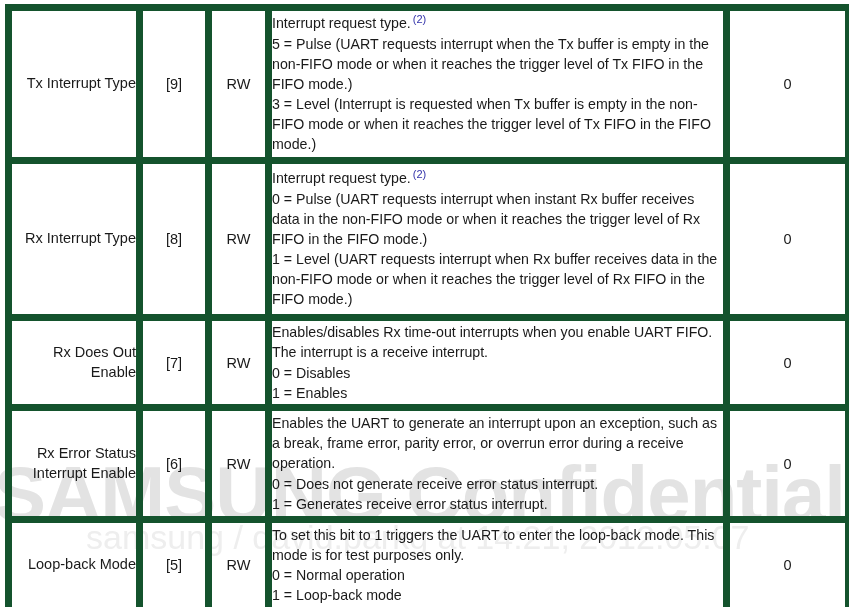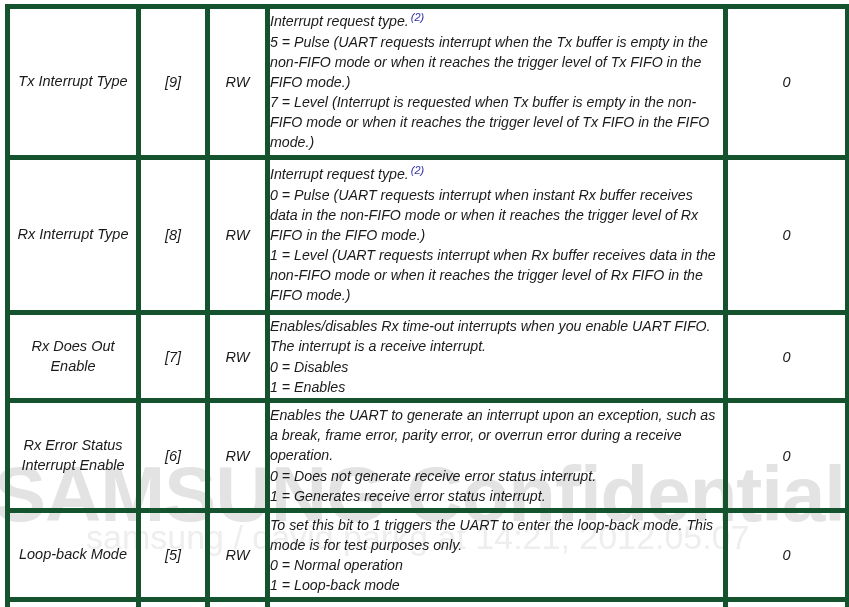--- a/index.html
+++ b/index.html
@@ -64,40 +64,39 @@
     width: 840px;
     z-index: 2;
   }
   table.reg-table {
     border-collapse: collapse;
     table-layout: fixed;
     width: 840px;
     background: transparent;
   }
   table.reg-table td {
-    border: 5px solid #14532d;
+    border: 7px solid #14532d;
     padding: 0;
     vertical-align: middle;
     background: transparent;
-    font-style: italic;
   }
 
   
   col.c-name  { width: 131px; }
   col.c-bit   { width: 69px;  }
   col.c-rw    { width: 60px;  }
   col.c-desc  { width: 458px; }
   col.c-reset { width: 122px; }
 
   .cell-name {
     font-size: 14.5px;
     color: #1a1a1a;
     line-height: 1.33;
     padding: 4px 0 4px 10px;
-    text-align: center;
+    text-align: right;
   }
   .cell-bit, .cell-rw {
     font-size: 14.5px;
     color: #1a1a1a;
     text-align: center;
     padding: 4px 2px;
   }
   .cell-reset {
     font-size: 14.5px;
     color: #1a1a1a;
@@ -150,21 +149,21 @@
       </colgroup>
       <tbody>
 
         <tr class="r-tx">
           <td class="cell-name">Tx Interrupt Type</td>
           <td class="cell-bit">[9]</td>
           <td class="cell-rw">RW</td>
           <td class="cell-desc">
             <span class="desc-line"><span>Interrupt request type.</span><span class="sup-note">(2)</span></span>
             <span class="desc-line">5 = Pulse (UART requests interrupt when the Tx buffer is empty in the non-FIFO mode or when it reaches the trigger level of Tx FIFO in the FIFO mode.)</span>
-            <span class="desc-line">7 = Level (Interrupt is requested when Tx buffer is empty in the non-FIFO mode or when it reaches the trigger level of Tx FIFO in the FIFO mode.)</span>
+            <span class="desc-line">3 = Level (Interrupt is requested when Tx buffer is empty in the non-FIFO mode or when it reaches the trigger level of Tx FIFO in the FIFO mode.)</span>
           </td>
           <td class="cell-reset">0</td>
         </tr>
 
         <tr class="r-rx">
           <td class="cell-name">Rx Interrupt Type</td>
           <td class="cell-bit">[8]</td>
           <td class="cell-rw">RW</td>
           <td class="cell-desc">
             <span class="desc-line"><span>Interrupt request type.</span><span class="sup-note">(2)</span></span>

